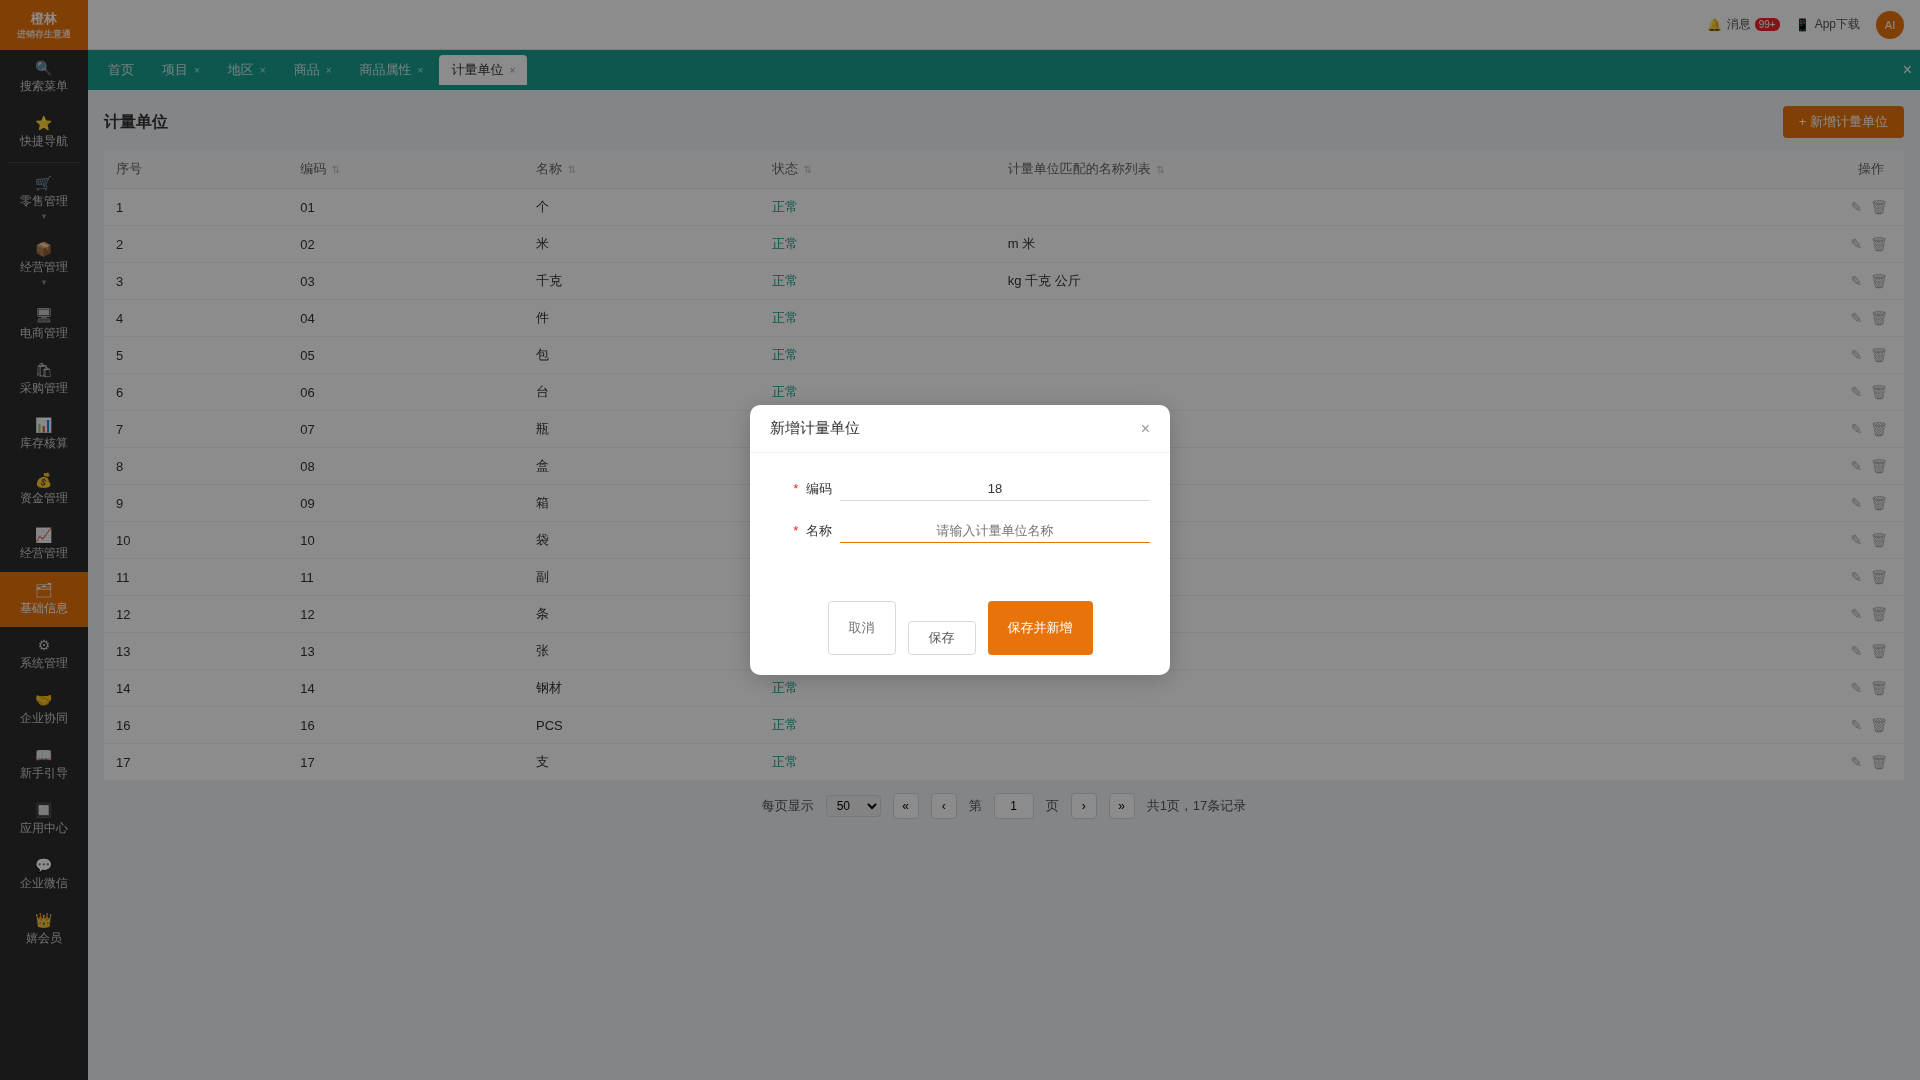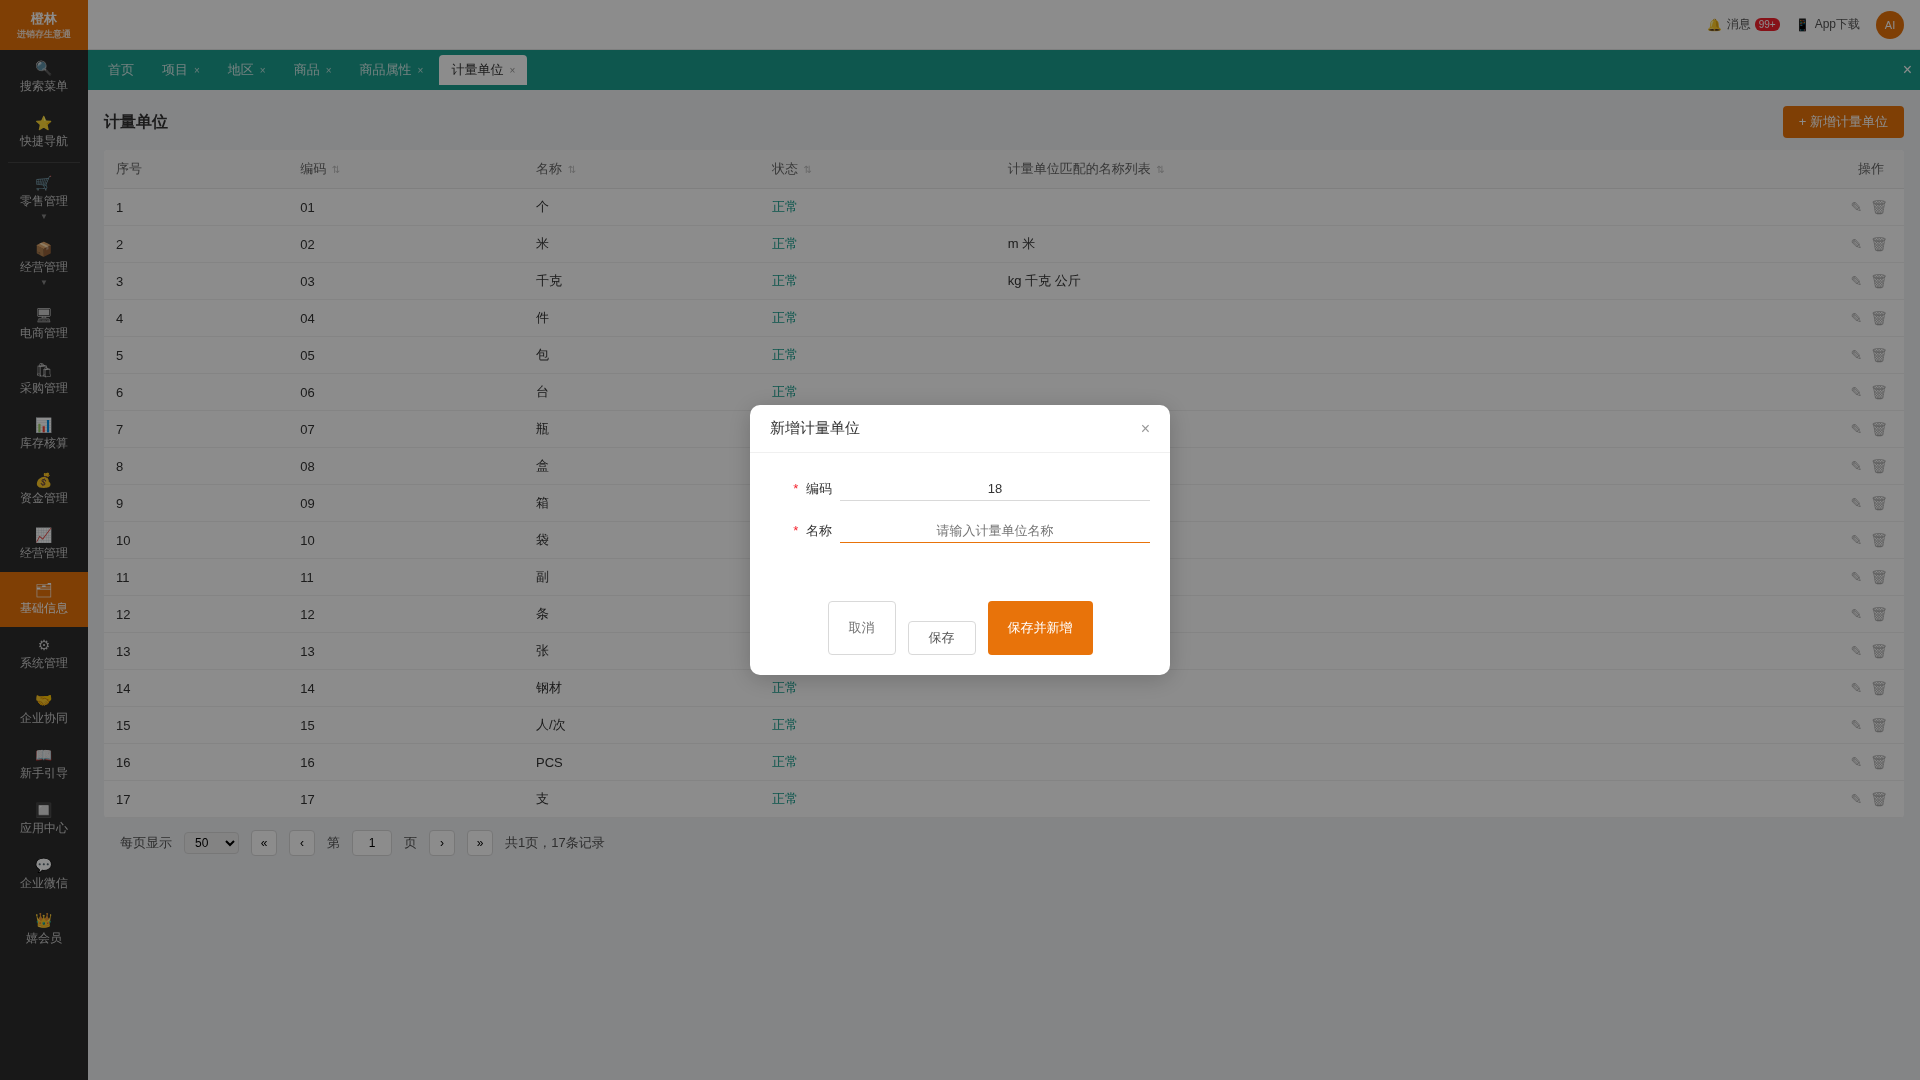--- a/index.html
+++ b/index.html
@@ -200,21 +200,21 @@
     }
     .action-icon {
       cursor: pointer;
       font-size: 14px;
     }
 
     
     .pagination {
       display: flex;
       align-items: center;
-      justify-content: flex-start;
+      justify-content: center;
       padding: 12px 16px;
       gap: 12px;
       font-size: 13px;
       color: #555;
     }
     .page-size-select {
       border: 1px solid #d9d9d9;
       padding: 2px 6px;
       border-radius: 4px;
       font-size: 12px;
@@ -678,33 +678,20 @@
       <td class="status-normal">正常</td>
       <td></td>
       <td style="text-align:right;padding-right:16px;">
         <div class="action-icons" style="justify-content:flex-end;">
           <span class="action-icon">✎</span>
           <span class="action-icon">🗑</span>
         </div>
       </td>
     </tr>
             <tr>
-      <td>15</td>
-      <td>15</td>
-      <td>人/次</td>
-      <td class="status-normal">正常</td>
-      <td></td>
-      <td style="text-align:right;padding-right:16px;">
-        <div class="action-icons" style="justify-content:flex-end;">
-          <span class="action-icon">✎</span>
-          <span class="action-icon">🗑</span>
-        </div>
-      </td>
-    </tr>
-            <tr>
       <td>16</td>
       <td>16</td>
       <td>PCS</td>
       <td class="status-normal">正常</td>
       <td></td>
       <td style="text-align:right;padding-right:16px;">
         <div class="action-icons" style="justify-content:flex-end;">
           <span class="action-icon">✎</span>
           <span class="action-icon">🗑</span>
         </div>

